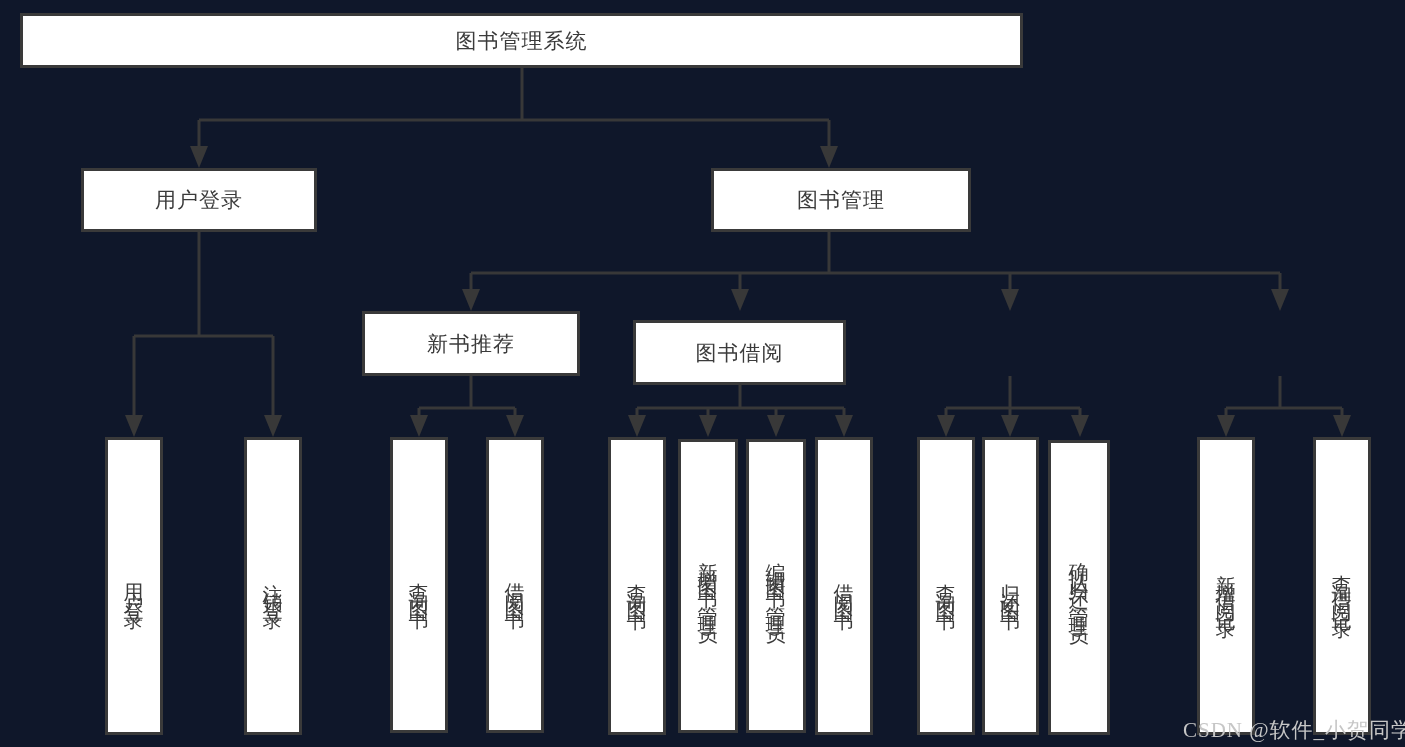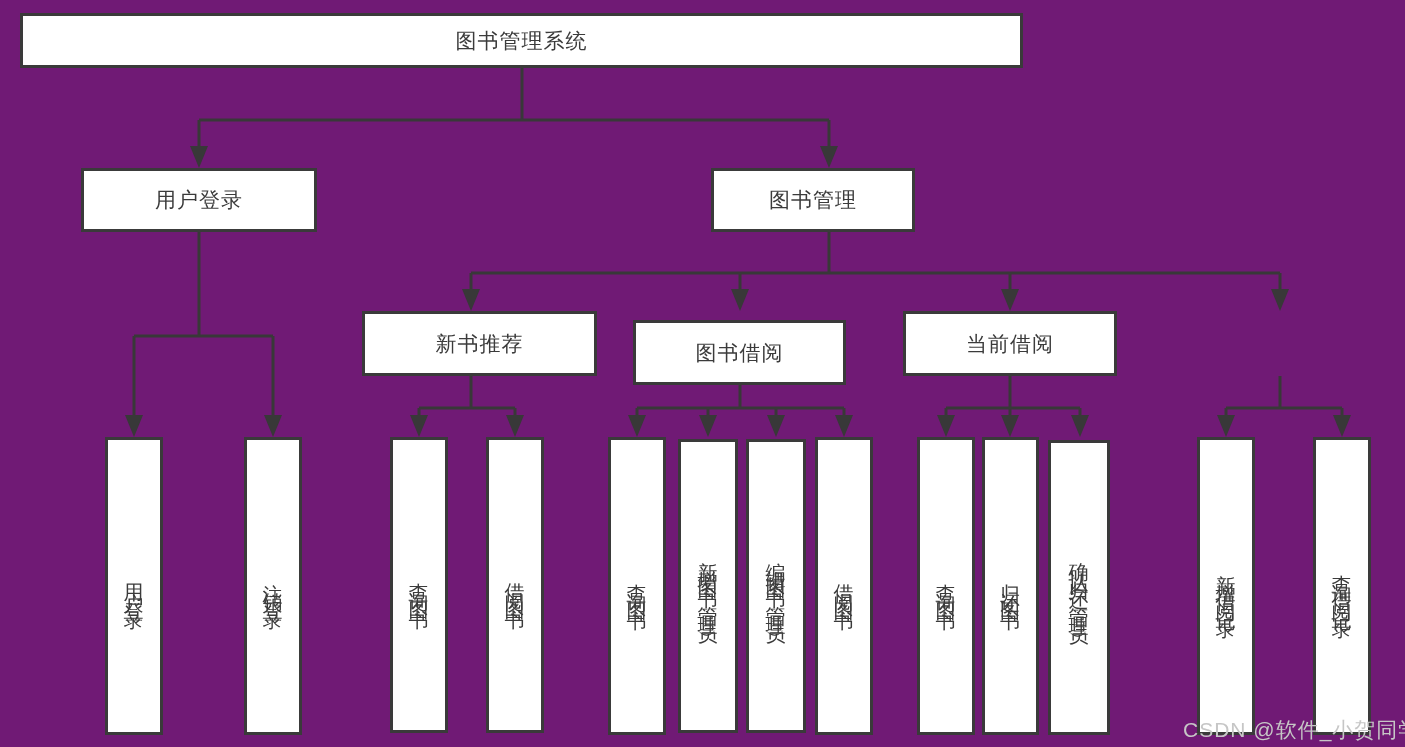--- a/index.html
+++ b/index.html
@@ -1,20 +1,20 @@
 <!DOCTYPE html>
 <html><head>
 <meta charset="utf-8">
 <style>
   html,body{margin:0;padding:0;background:#ffffff;}
   #stage{
     position:relative;
     width:1405px;height:747px;
-    background:#701a75;
-    font-family:Liberation Sans, sans-serif;
+    background:#0f172a;
+    font-family:Liberation Serif, serif;
     overflow:hidden;
   }
   #connectors{
     position:absolute;left:0;top:0;width:1405px;height:747px;
     pointer-events:none;
   }
   .box{
     position:absolute;
     box-sizing:border-box;
     border:3px solid #3a3a3a;
@@ -100,32 +100,29 @@
     </g>
   </svg>
 
   <div class="box h" style="left:20px;top:13px;width:1003px;height:55px">
     <span>图书管理系统</span>
   </div>
 
   <div class="box h" style="left:81px;top:168px;width:236px;height:64px">
     <span>用户登录</span>
   </div>
-  <div class="box h" style="left:711px;top:168px;width:204px;height:64px">
+  <div class="box h" style="left:711px;top:168px;width:260px;height:64px">
     <span>图书管理</span>
   </div>
 
-  <div class="box h" style="left:362px;top:311px;width:235px;height:65px">
+  <div class="box h" style="left:362px;top:311px;width:218px;height:65px">
     <span>新书推荐</span>
   </div>
   <div class="box h" style="left:633px;top:320px;width:213px;height:65px">
     <span>图书借阅</span>
-  </div>
-  <div class="box h" style="left:903px;top:311px;width:214px;height:65px">
-    <span>当前借阅</span>
   </div>
 
   <div class="box v" style="left:105px;top:437px;width:58px;height:298px">
     <span>用户登录</span>
   </div>
   <div class="box v" style="left:244px;top:437px;width:58px;height:298px">
     <span>注销登录</span>
   </div>
 
   <div class="box v" style="left:390px;top:437px;width:58px;height:296px">

